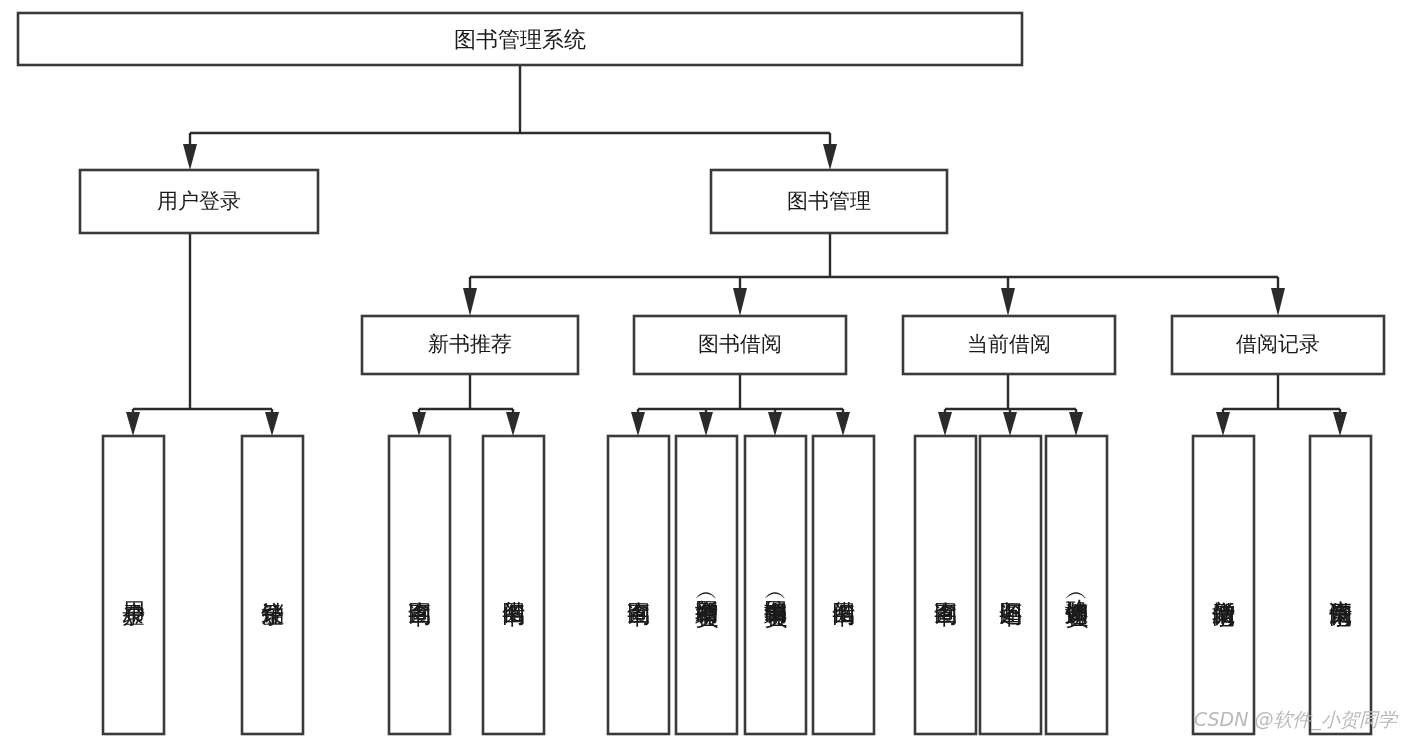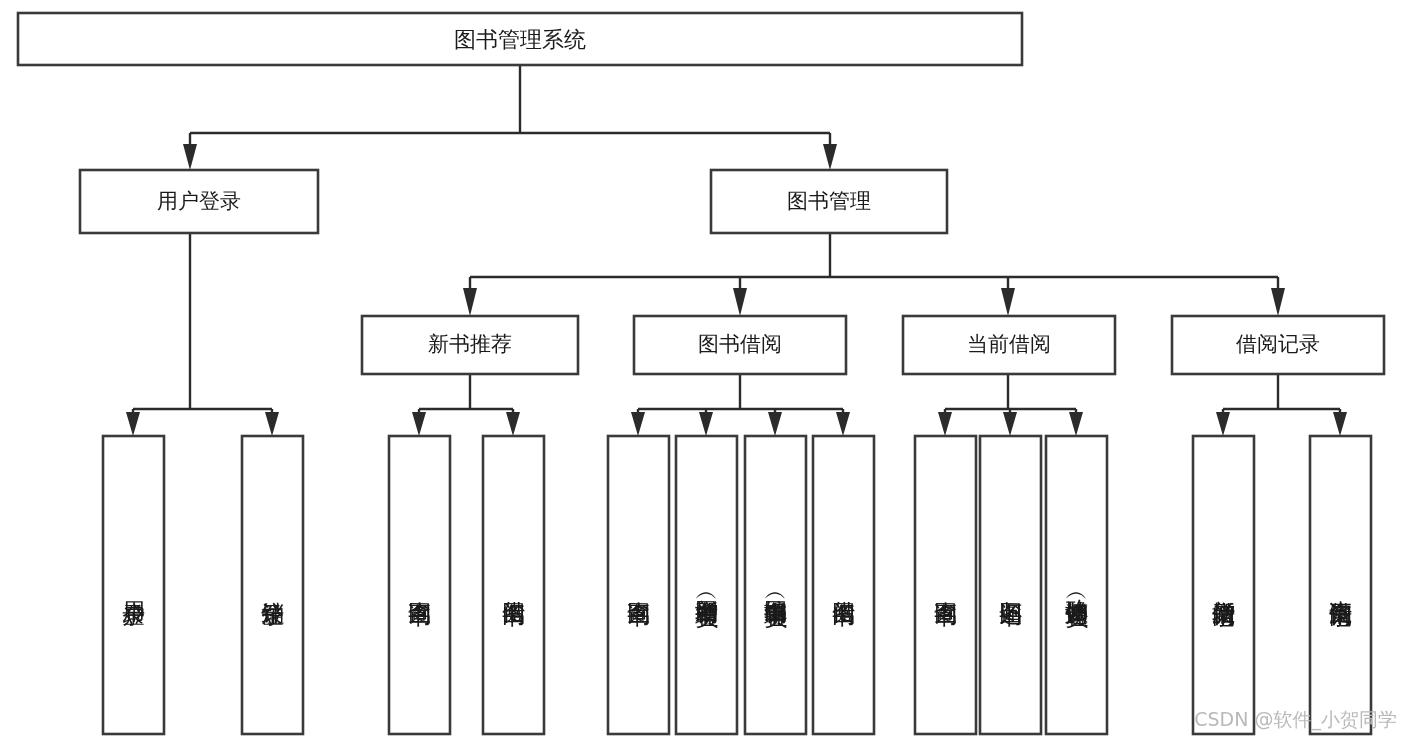--- a/index.html
+++ b/index.html
@@ -70,20 +70,21 @@
   }
   .watermark {
     position: absolute;
     right: 8px;
     bottom: 4px;
     font-family: "DejaVu Sans", "Liberation Sans", sans-serif;
     font-size: 19px;
     color: #b9b9b9;
     white-space: nowrap;
     user-select: none;
+    font-style: italic;
   }
 </style>
 </head>
 <body>
 
 <div id="diagram-root">
 
   <svg class="diagram-canvas" viewBox="0 0 1405 747">
 
     <g>

